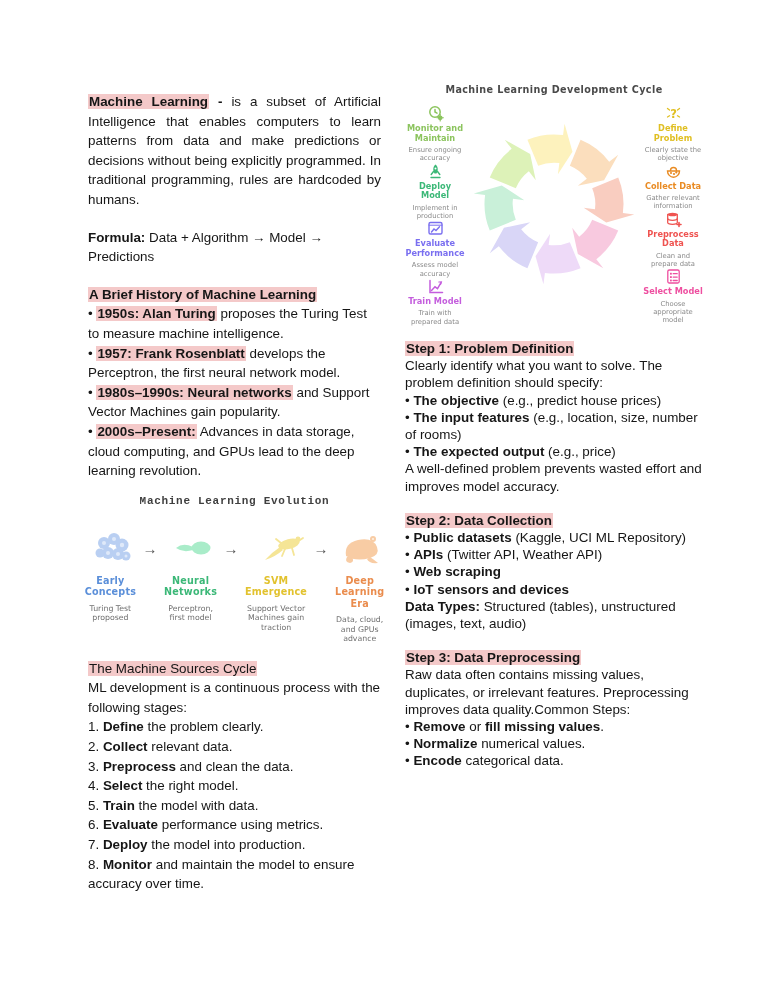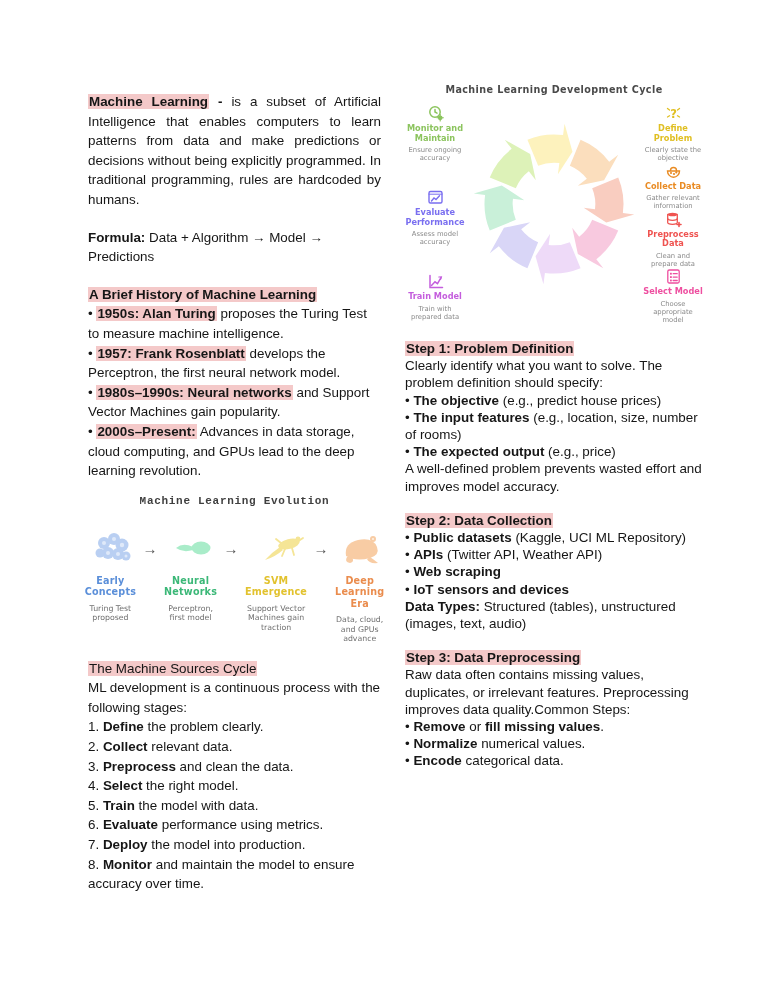--- a/index.html
+++ b/index.html
@@ -191,20 +191,32 @@
                   <path d="M13.2,15 v1"></path>
                   <path d="M10,12.8 h1"></path>
                   <path d="M15.4,12.8 h1"></path>
                 </g>
             </svg>
           </span>
           <div class="dc-label">Monitor and Maintain</div>
           <div class="dc-sub">Ensure ongoing accuracy</div>
         </div>
 
+        <div class="dc-item" style="color: rgb(59, 184, 119);">
+          <span class="dc-ic">
+            <svg width="17" height="17" viewBox="0 0 17 17" fill="none" stroke="currentColor" stroke-width="1.4" stroke-linecap="round">
+              <path d="M8.5,1.5 C11,3.5 11.5,7 9.5,10.5 H7.5 C5.5,7 6,3.5 8.5,1.5 Z" fill="currentColor" stroke="none"></path>
+              <circle cx="8.5" cy="5.5" r="1" fill="#ffffff" stroke="none"></circle>
+              <path d="M6.5,8.5 L4.2,11.5 M10.5,8.5 L12.8,11.5"></path>
+              <path d="M4,14.5 H13"></path>
+            </svg>
+          </span>
+          <div class="dc-label">Deploy Model</div>
+          <div class="dc-sub">Implement in production</div>
+        </div>
 
         <div class="dc-item" style="color: rgb(122, 111, 240);">
           <span class="dc-ic">
             <svg width="17" height="17" viewBox="0 0 17 17" fill="none" stroke="currentColor" stroke-width="1.4" stroke-linecap="round">
               <rect x="2" y="2.5" width="13" height="11.5" rx="1.5"></rect>
               <path d="M2,5.2 H15" stroke-width="1"></path>
               <path d="M4.5,12 L7,9 L9,10.5 L12.5,6.8"></path>
             </svg>
           </span>
           <div class="dc-label">Evaluate Performance</div>

